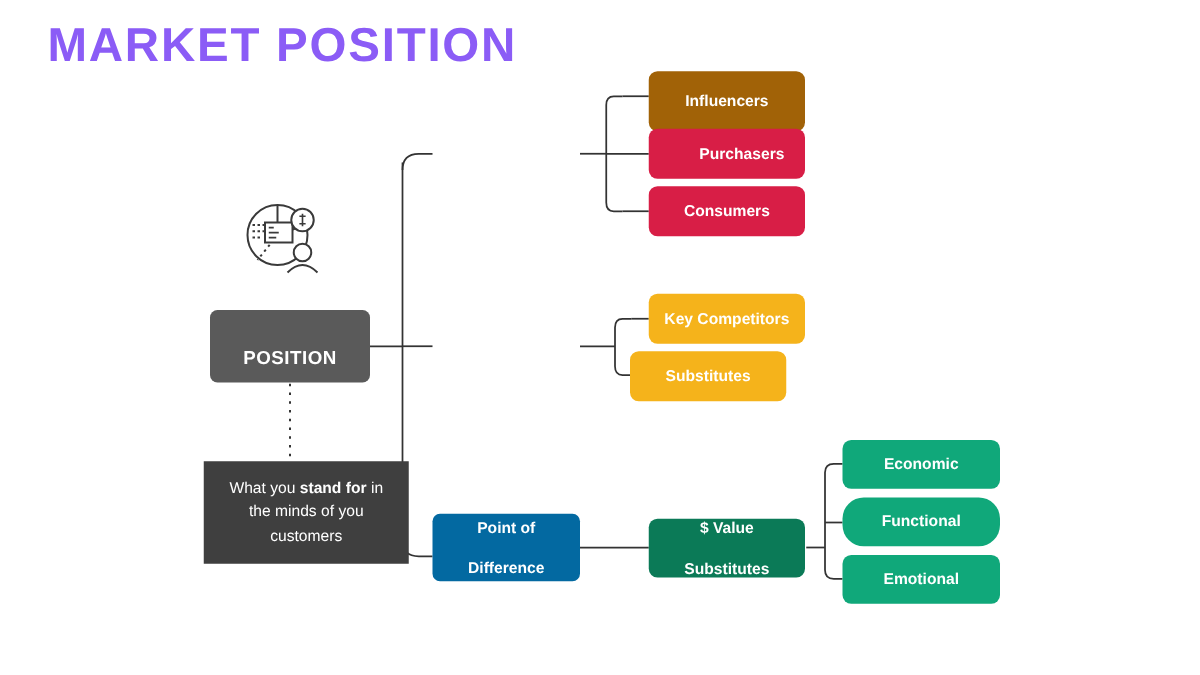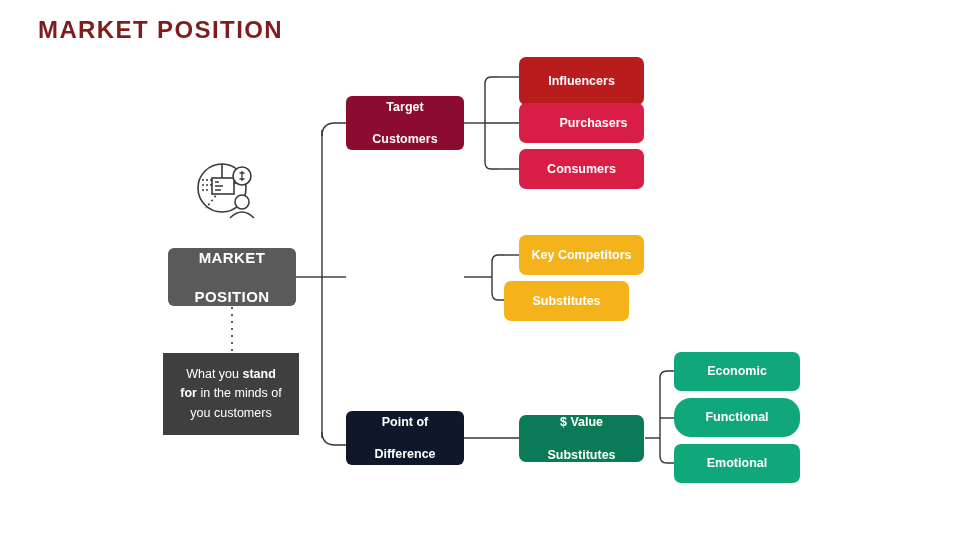--- a/index.html
+++ b/index.html
@@ -16,24 +16,24 @@
   }
   #stage {
     position: relative;
     width: 960px;
     height: 540px;
   }
   #title {
     position: absolute;
     left: 38px;
     top: 16px;
-    font-size: 24px;
+    font-size: 38px;
     font-weight: bold;
     letter-spacing: 1.4px;
-    color: #7f1d1d;
+    color: #8b5cf6;
     text-transform: uppercase;
   }
   .node {
     position: absolute;
     display: flex;
     align-items: center;
     justify-content: center;
     text-align: center;
     color: #ffffff;
     box-sizing: border-box;
@@ -145,57 +145,51 @@
       <path d="M23 22 h4 M23 26 h8 M23 30 h6" stroke-width="1.4"></path>
       <circle cx="50" cy="16" r="9" fill="#ffffff"></circle>
       <path d="M50 11 v10 M47.5 13 h5 M47.5 19 h5" stroke-width="1.3"></path>
       <circle cx="50" cy="42" r="7" fill="#ffffff"></circle>
       <path d="M38 58 q12 -12 24 0" fill="#ffffff"></path>
     </g>
   </svg>
 
   <div class="node center-node" style="left:168px; top:248px; width:128px; height:58px;">
     <span>
-      <span>MARKET</span><br>
+      <br>
       <span>POSITION</span>
     </span>
   </div>
 
-  <div class="note" style="left:163px; top:353px; width:136px; height:82px;">
+  <div class="note" style="left:163px; top:369px; width:164px; height:82px;">
     <span>
       <span>What you </span><b>stand for</b><span> in the minds of you customers</span>
     </span>
   </div>
 
-  <div class="node lvl1" style="left:346px; top:96px; width:118px; height:54px; background:#8c0b2e;">
-    <span>
-      <span>Target</span><br>
-      <span>Customers</span>
-    </span>
-  </div>
-
-  <div class="node lvl2" style="left:519px; top:57px; width:125px; height:48px; background:#b91c1c;">
+
+  <div class="node lvl2" style="left:519px; top:57px; width:125px; height:48px; background:#a16207;">
     <span>Influencers</span>
   </div>
   <div class="node lvl2" style="left:519px; top:103px; width:125px; height:40px; background:#d81e46;padding-left:24px;">
     <span>Purchasers</span>
   </div>
   <div class="node lvl2" style="left:519px; top:149px; width:125px; height:40px; background:#d81e46;">
     <span>Consumers</span>
   </div>
 
 
   <div class="node lvl2" style="left:519px; top:235px; width:125px; height:40px; background:#f5b31b;">
     <span>Key Competitors</span>
   </div>
   <div class="node lvl2" style="left:504px; top:281px; width:125px; height:40px; background:#f5b31b;">
     <span>Substitutes</span>
   </div>
 
-  <div class="node lvl1" style="left:346px; top:411px; width:118px; height:54px; background:#0f172a;">
+  <div class="node lvl1" style="left:346px; top:411px; width:118px; height:54px; background:#0369a1;">
     <span>
       <span>Point of</span><br>
       <span>Difference</span>
     </span>
   </div>
 
   <div class="node lvl2" style="left:519px; top:415px; width:125px; height:47px; background:#0b7a57;">
     <span>
       <span>$ Value</span><br>
       <span>Substitutes</span>

